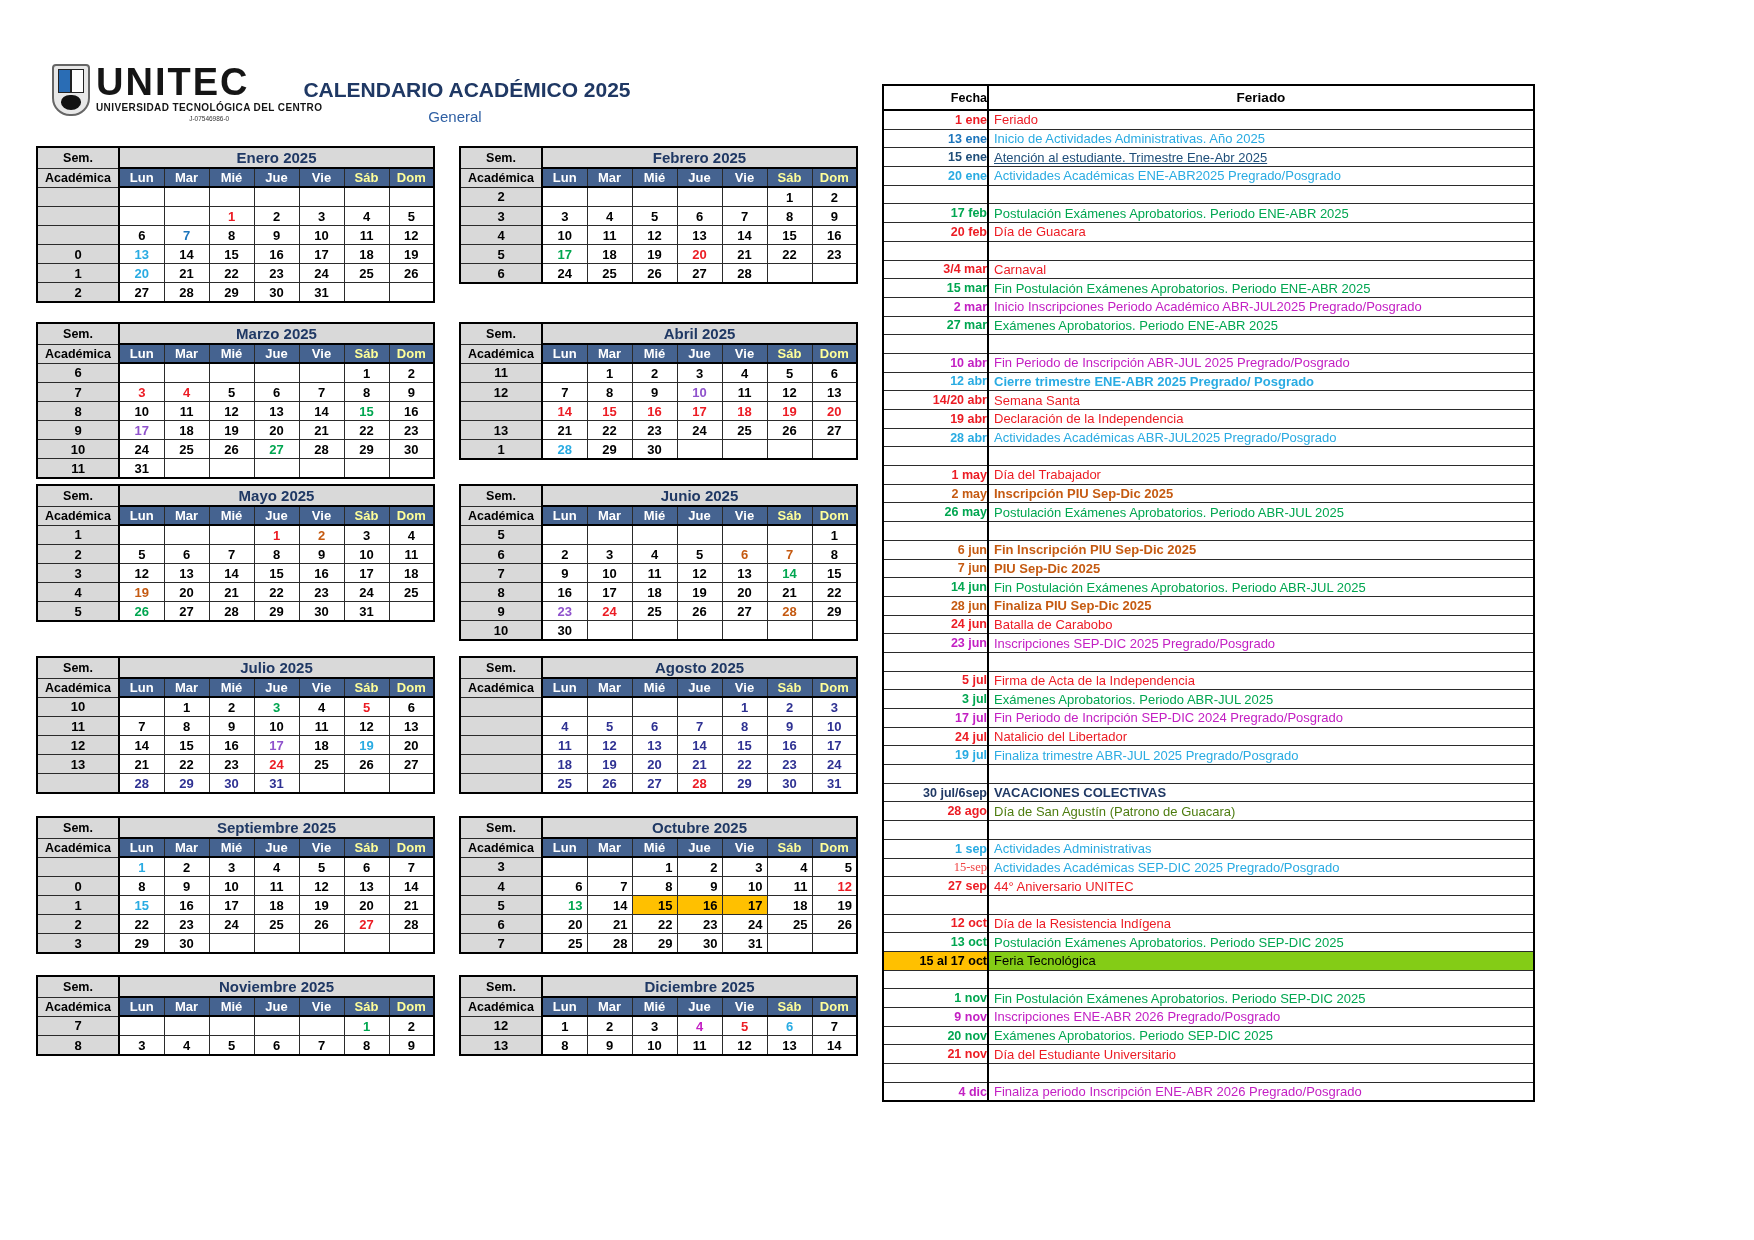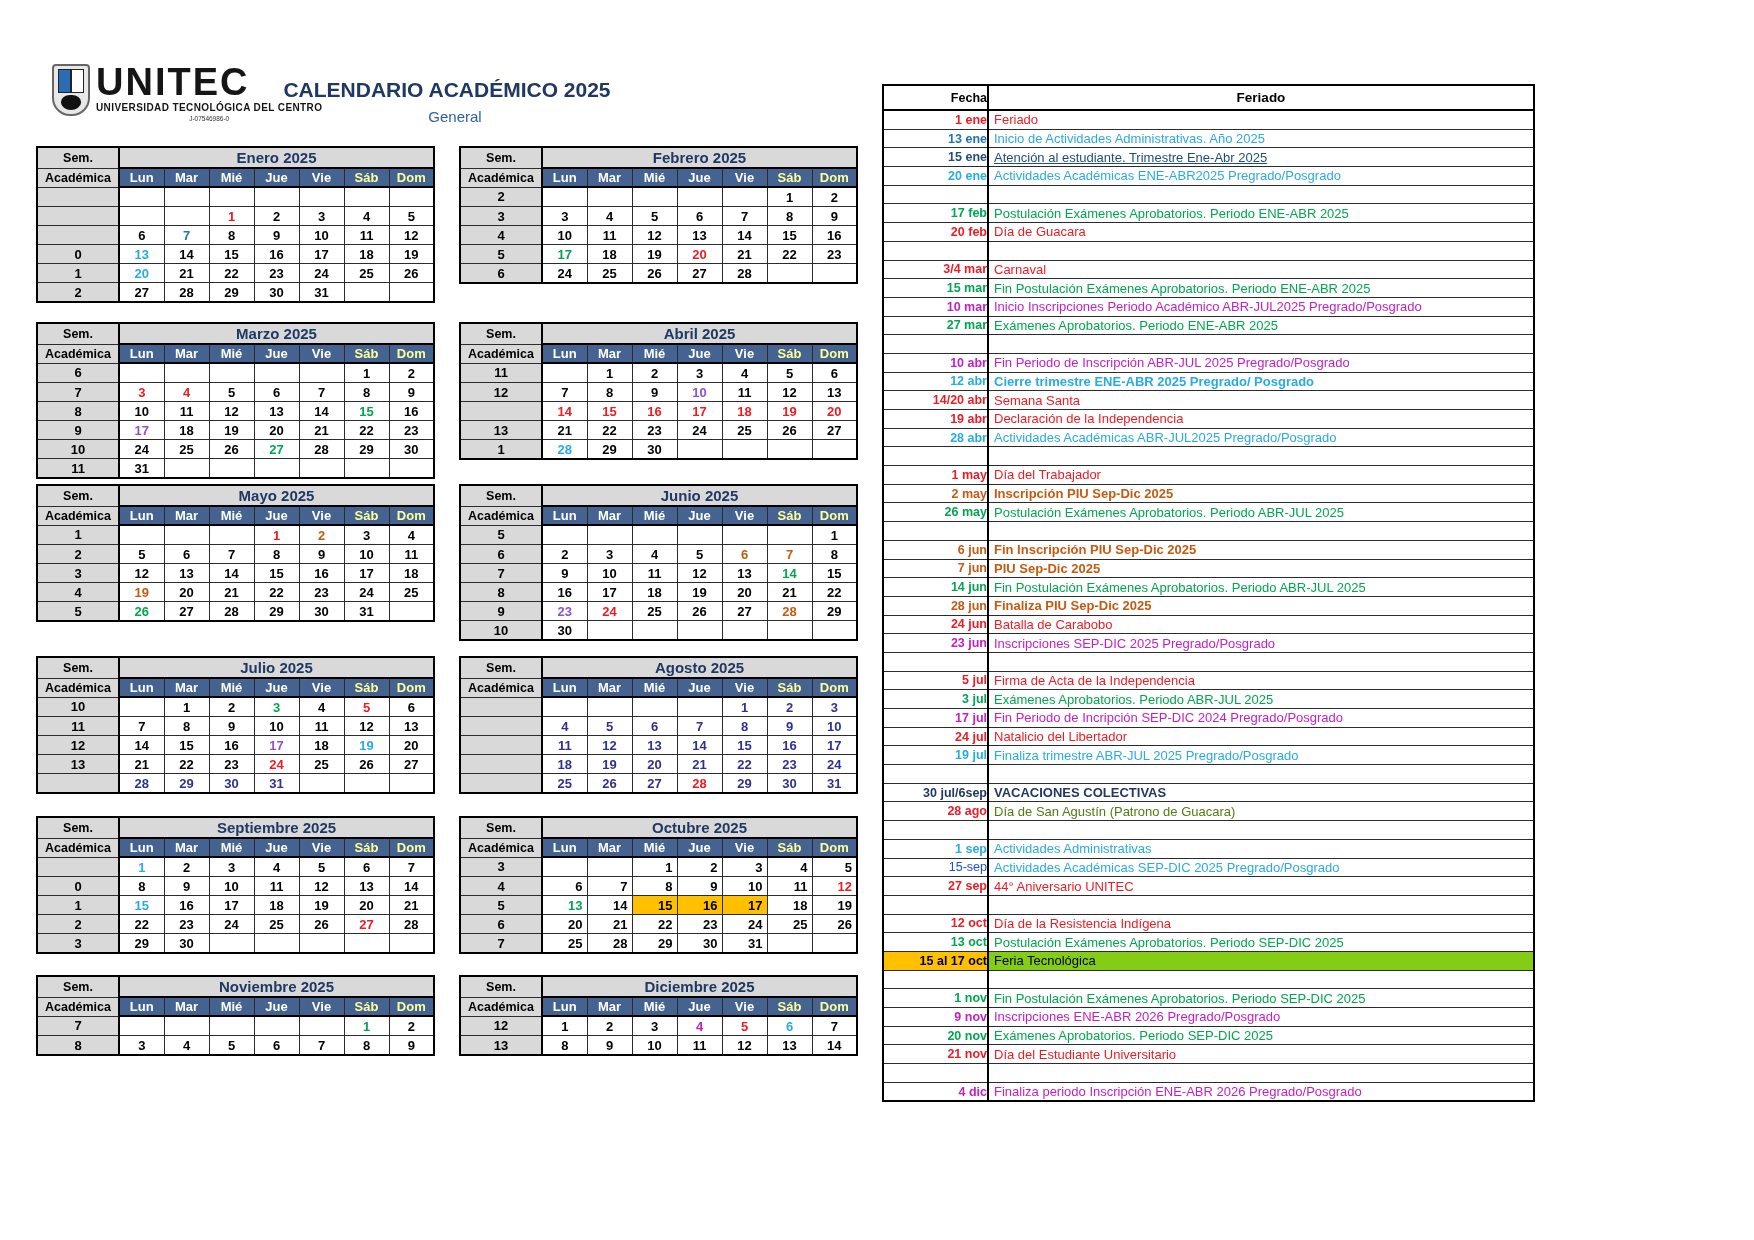--- a/index.html
+++ b/index.html
@@ -15,21 +15,21 @@
           border-radius:4px 4px 18px 18px;background:#e8e8e8;box-sizing:border-box;flex:0 0 auto;}
   .shield .book-blue{position:absolute;left:4px;top:3px;width:11px;height:22px;background:#2a6db5;border:1px solid #222;}
   .shield .book-white{position:absolute;left:17px;top:3px;width:11px;height:22px;background:#fff;border:1px solid #222;}
   .shield .gear{position:absolute;bottom:4px;left:50%;transform:translateX(-50%);
           width:20px;height:15px;background:#111;border-radius:45% 45% 50% 50%;}
   .logo-texts{margin-left:6px;}
   .logo-name{font-size:38px;line-height:36px;font-weight:900;color:#151515;letter-spacing:2px;}
   .logo-sub{font-size:10px;font-weight:bold;color:#151515;letter-spacing:0.4px;margin-top:2px;white-space:nowrap;}
   .logo-reg{font-size:6.5px;color:#333;text-align:center;margin-top:2px;}
   
-  .page-title{position:absolute;left:232px;top:78px;width:430px;text-align:center;
+  .page-title{position:absolute;left:252px;top:78px;width:430px;text-align:center;
               font-size:21px;font-weight:bold;color:#1F3864;}
   .page-subtitle{position:absolute;left:240px;top:108px;width:430px;text-align:center;
               font-size:15px;color:#2E5FA3;}
   
   table.month{position:absolute;border-collapse:collapse;table-layout:fixed;border:2px solid #000;}
   table.month td{border:1px solid #2b2b2b;height:18px;padding:0;text-align:center;
                  font-weight:bold;font-size:13px;color:#000;overflow:hidden;white-space:nowrap;}
   table.month td.title{background:#D9D9D9;color:#1F3864;font-size:15px;height:19px;border-bottom:2px solid #000;}
   table.month td.semh{background:#D9D9D9;font-size:12.5px;}
   table.month td.dayh{background:#456390;color:#ffffff;font-size:13px;height:17px;border-bottom:2px solid #000;}
@@ -1030,21 +1030,21 @@
         </tr>
         <tr>
           <td class="date bold" style="color: rgb(236, 28, 36);">3/4 mar</td>
           <td class="text" style="color: rgb(236, 28, 36);">Carnaval</td>
         </tr>
         <tr>
           <td class="date bold" style="color: rgb(0, 166, 80);">15 mar</td>
           <td class="text" style="color: rgb(0, 166, 80);">Fin Postulación Exámenes Aprobatorios.  Periodo ENE-ABR 2025</td>
         </tr>
         <tr>
-          <td class="date bold" style="color: rgb(195, 32, 195);">10 mar</td>
+          <td class="date bold" style="color: rgb(195, 32, 195);">2 mar</td>
           <td class="text" style="color: rgb(195, 32, 195);">Inicio Inscripciones Periodo Académico ABR-JUL2025 Pregrado/Posgrado</td>
         </tr>
         <tr>
           <td class="date bold" style="color: rgb(0, 166, 80);">27 mar</td>
           <td class="text" style="color: rgb(0, 166, 80);">Exámenes Aprobatorios.  Periodo ENE-ABR 2025</td>
         </tr>
         <tr>
           <td class="date">&nbsp;</td>
           <td class="text">&nbsp;</td>
         </tr>
@@ -1150,21 +1150,21 @@
         </tr>
         <tr>
           <td class="date">&nbsp;</td>
           <td class="text">&nbsp;</td>
         </tr>
         <tr>
           <td class="date bold" style="color: rgb(41, 171, 226);">1 sep</td>
           <td class="text" style="color: rgb(41, 171, 226);">Actividades Administrativas</td>
         </tr>
         <tr>
-          <td class="date" style="font-weight: normal; color: #1d4ed8;">15-sep</td>
+          <td class="date" style="font-weight: normal; color: #ef4444; font-family: Liberation Serif, serif;">15-sep</td>
           <td class="text" style="color: rgb(41, 171, 226);">Actividades Académicas SEP-DIC 2025 Pregrado/Posgrado</td>
         </tr>
         <tr>
           <td class="date bold" style="color: rgb(236, 28, 36);">27 sep</td>
           <td class="text" style="color: rgb(236, 28, 36);">44° Aniversario UNITEC</td>
         </tr>
         <tr>
           <td class="date">&nbsp;</td>
           <td class="text">&nbsp;</td>
         </tr>

